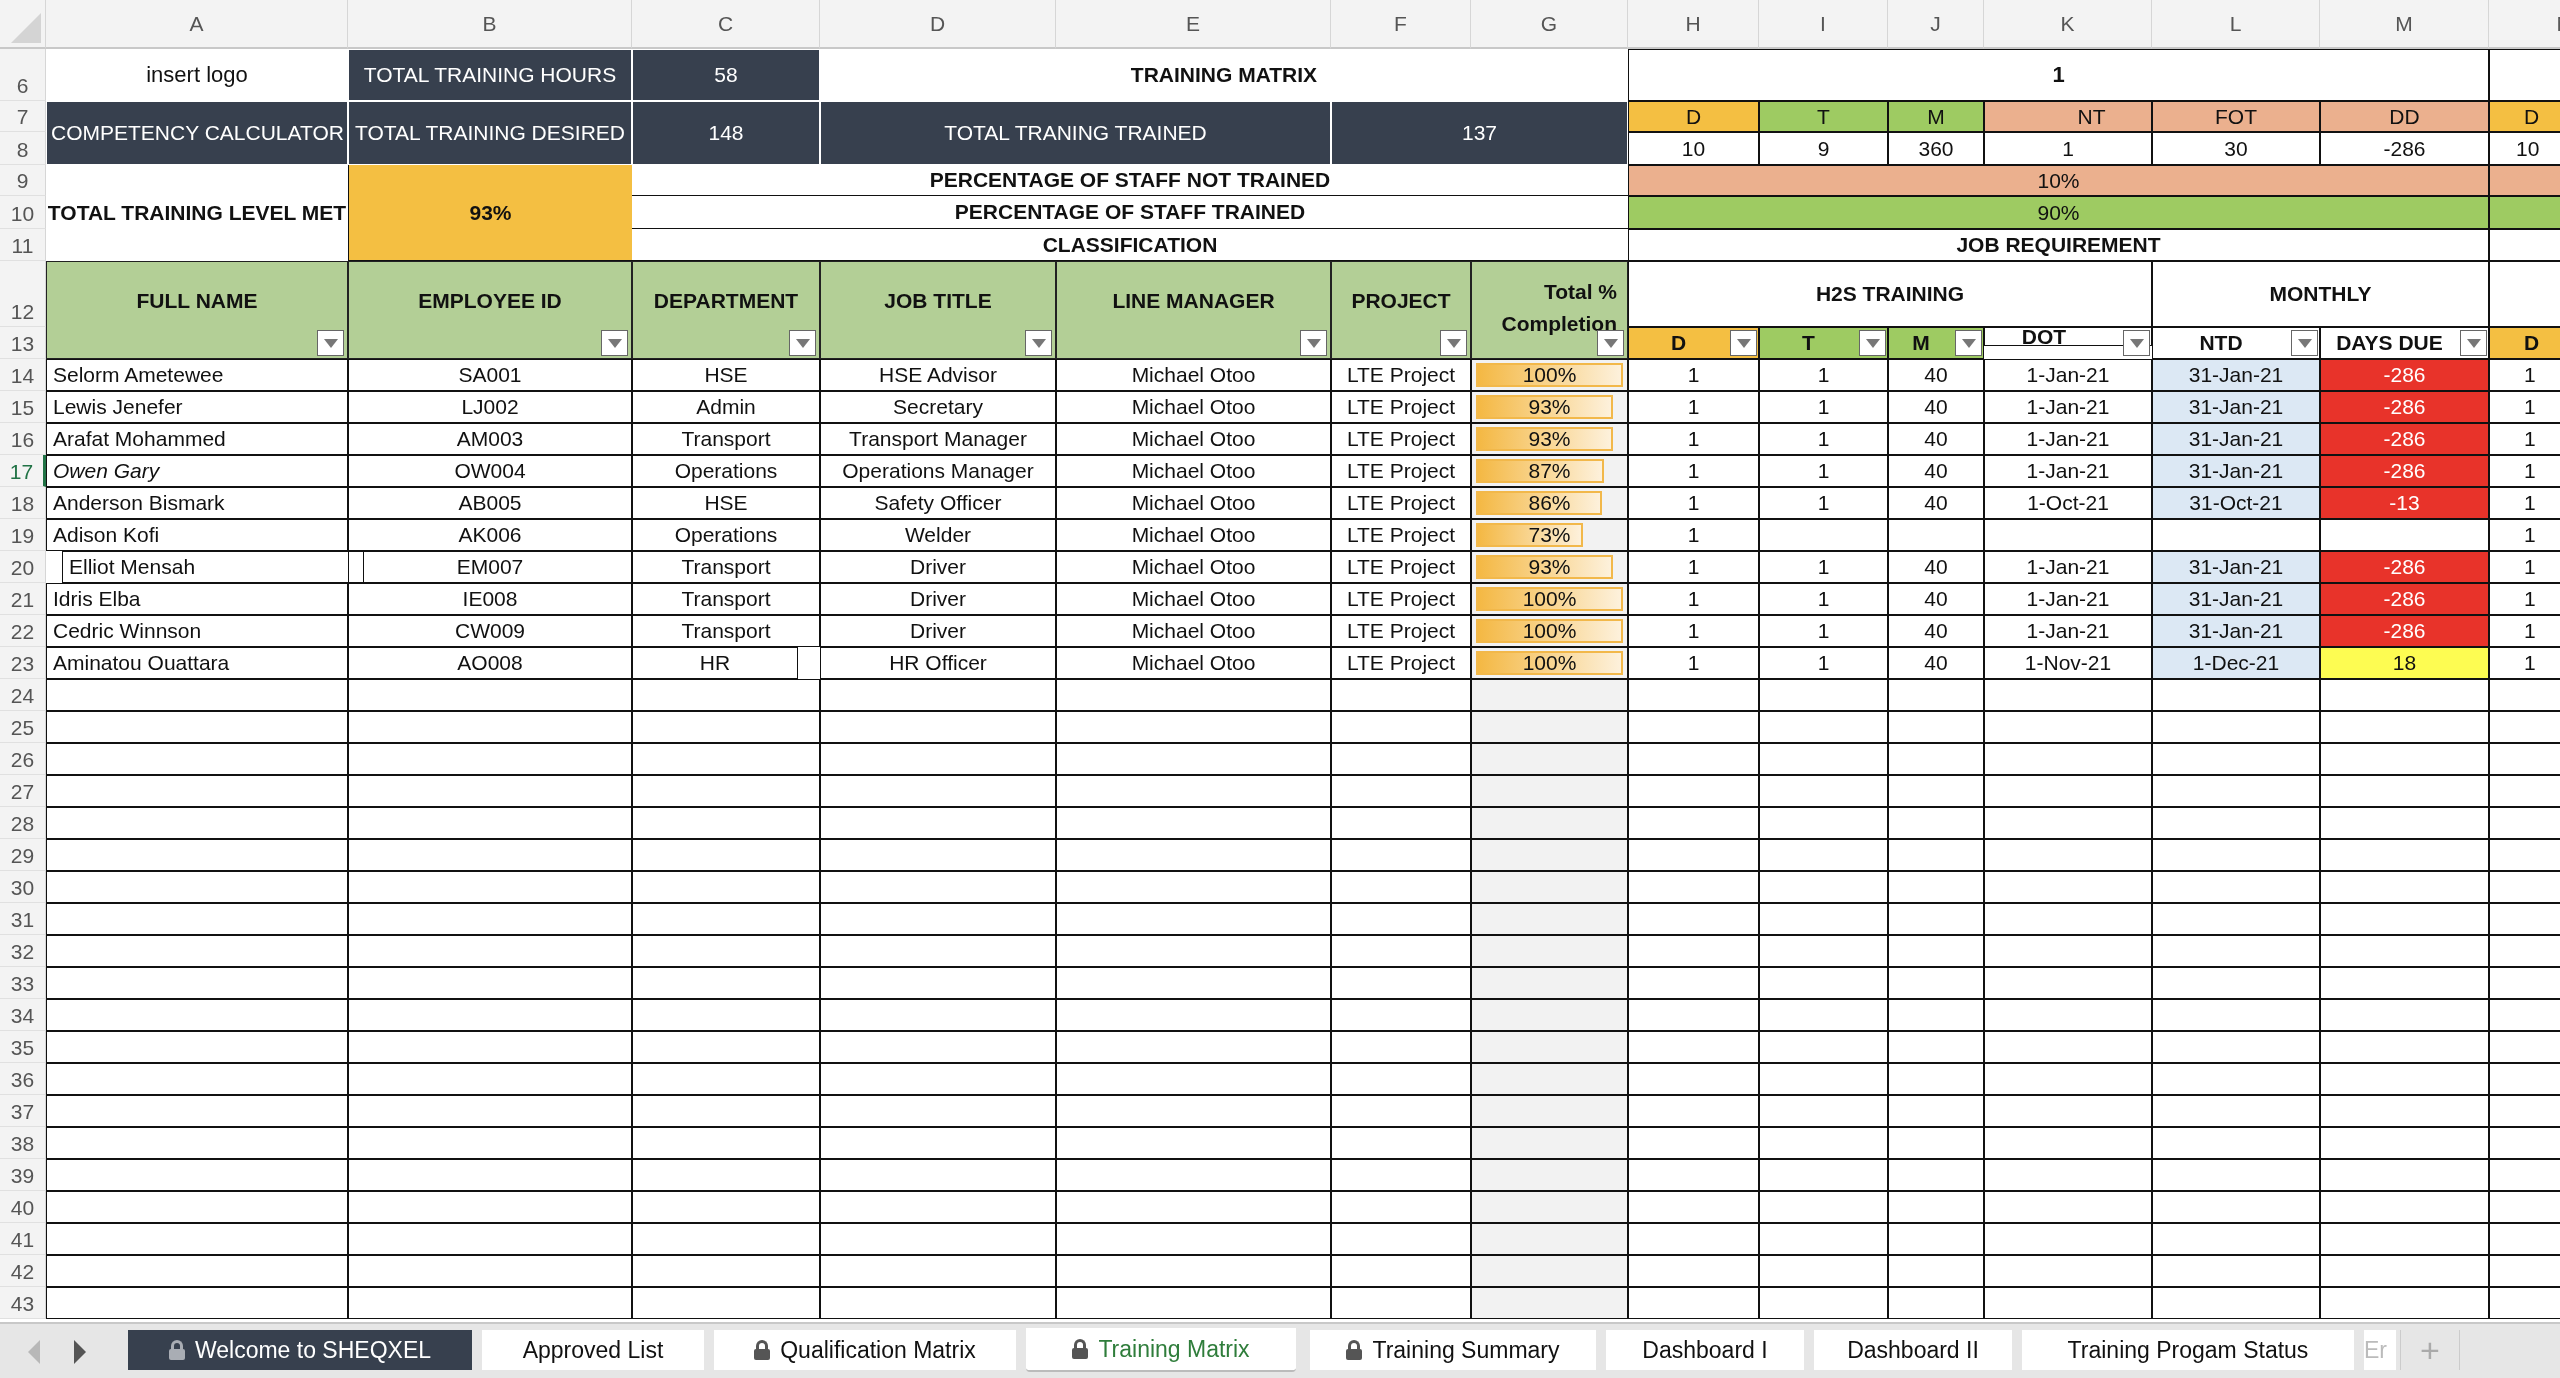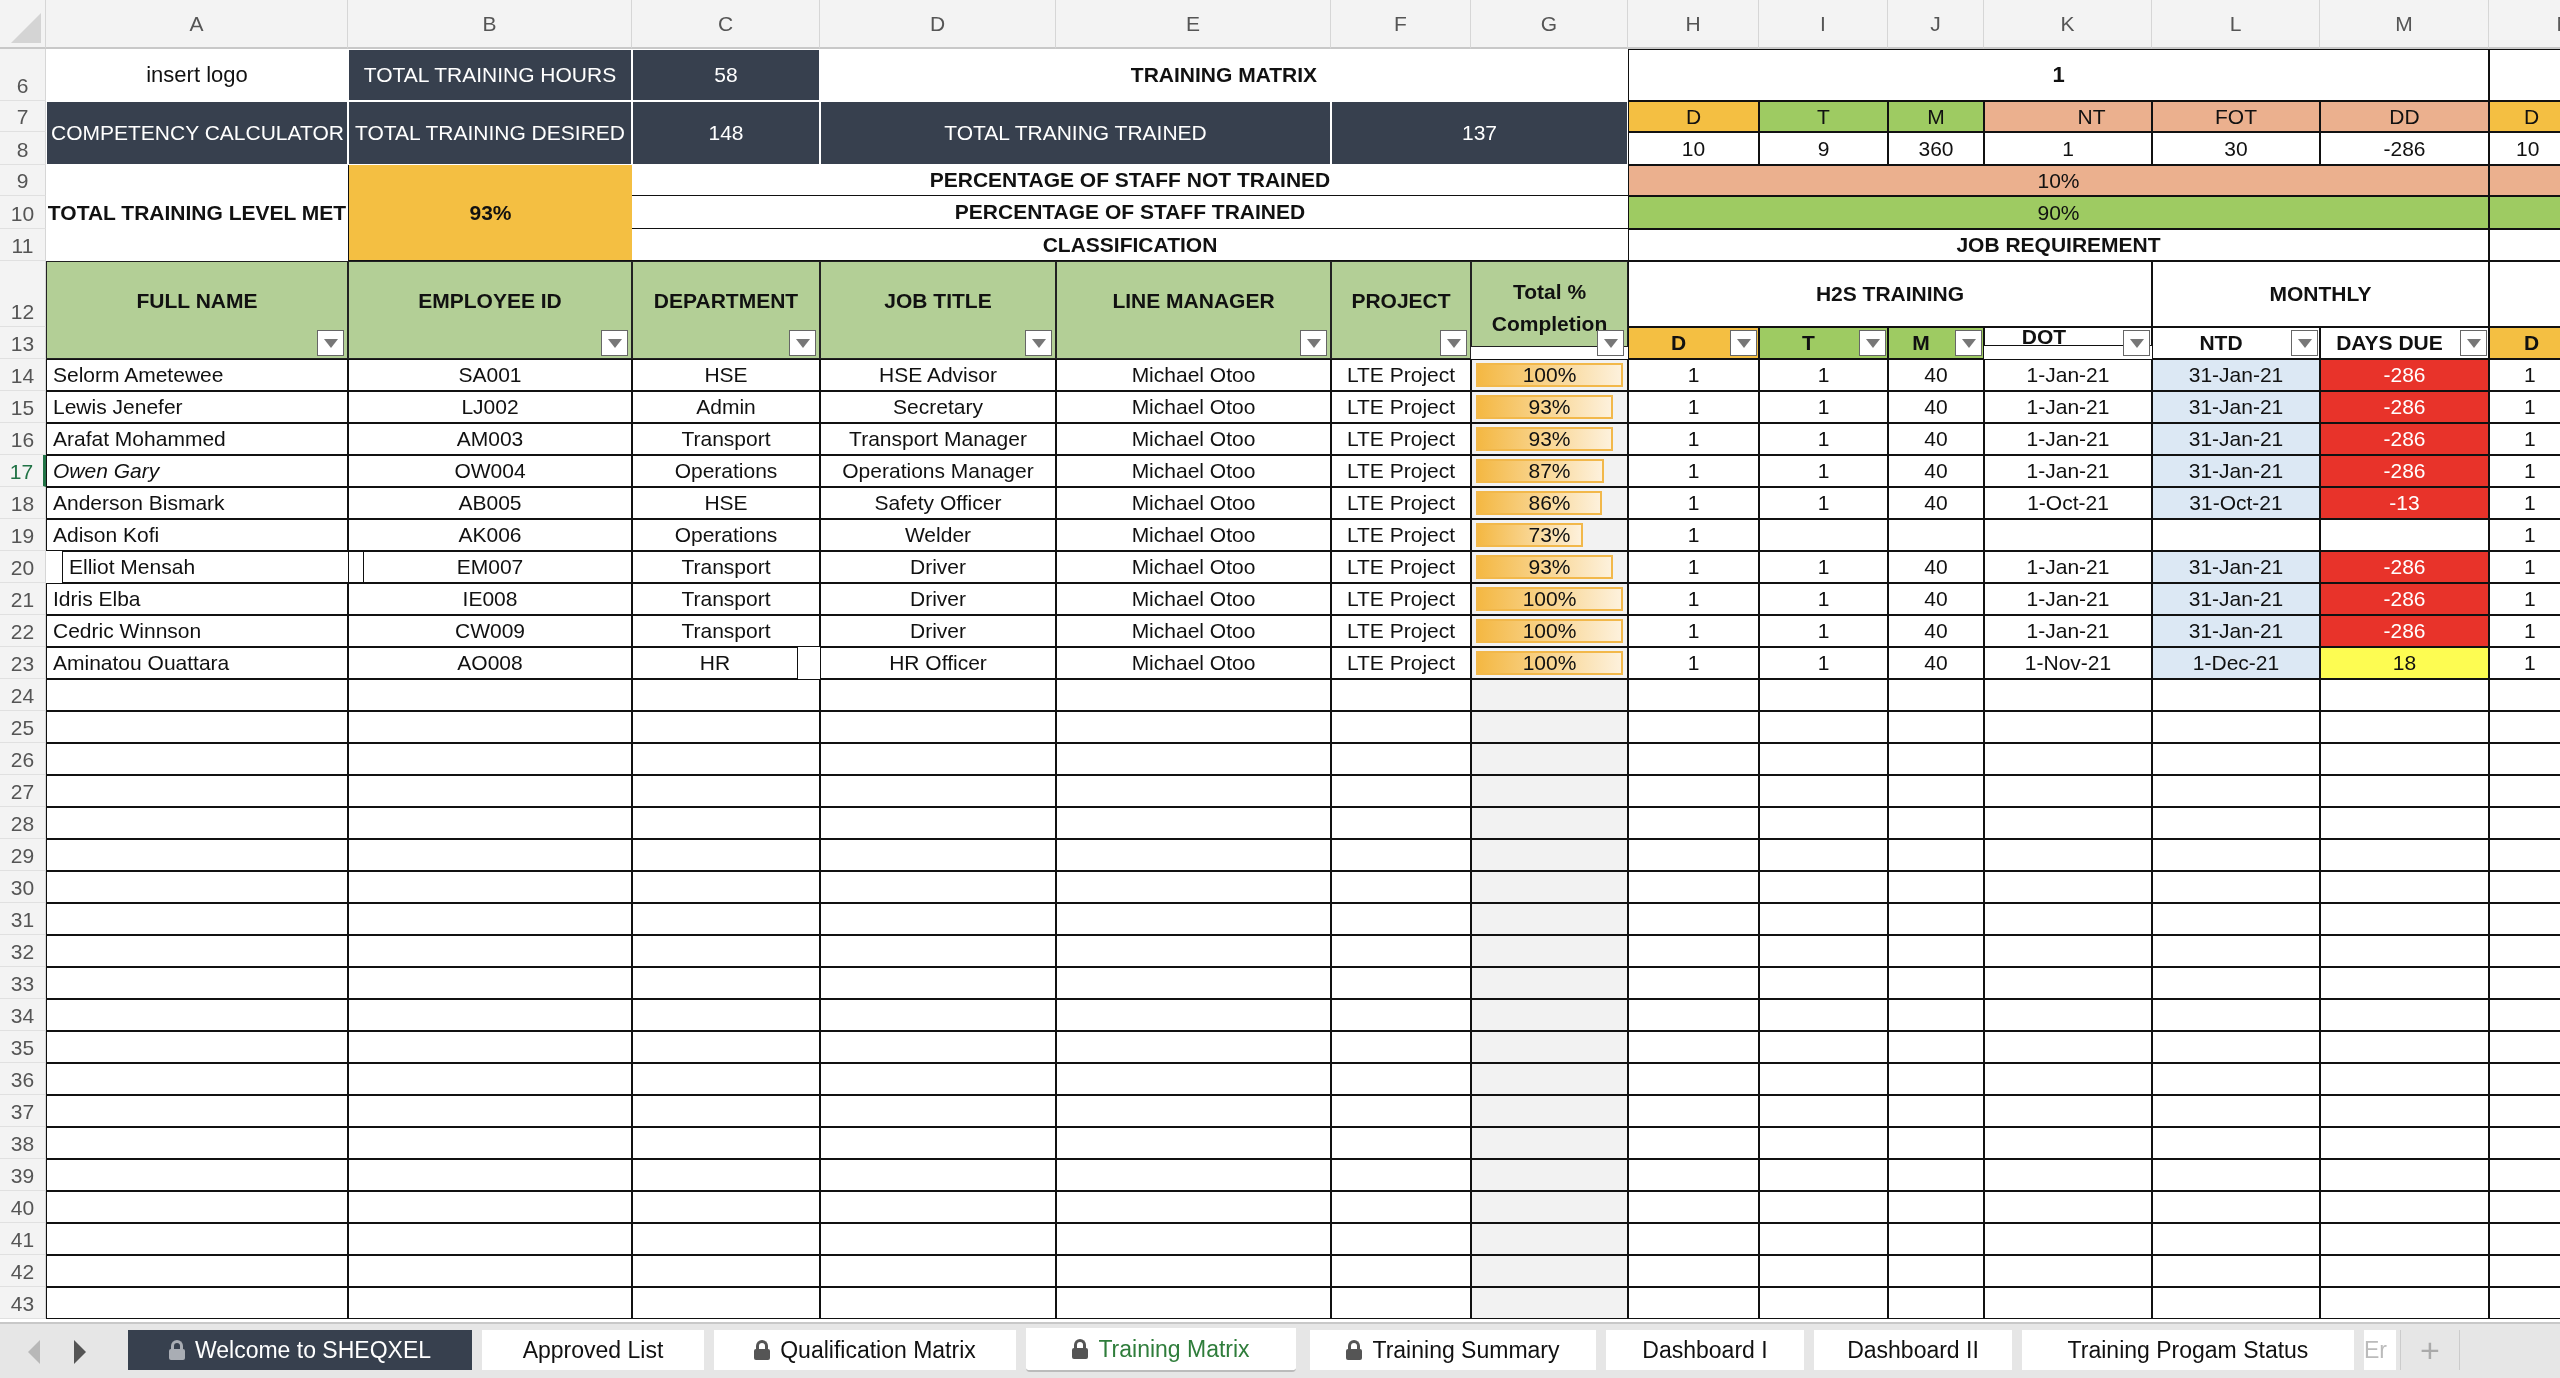--- a/index.html
+++ b/index.html
@@ -150,21 +150,21 @@
     <div class="cell grn-hdr" style="left: 348px; width: 284px; top: 261px; height: 98px;;padding-bottom:18px">EMPLOYEE ID</div>
     <div class="dd" style="left: 601px; top: 330px;"></div>
     <div class="cell grn-hdr" style="left: 632px; width: 188px; top: 261px; height: 98px;;padding-bottom:18px">DEPARTMENT</div>
     <div class="dd" style="left: 789px; top: 330px;"></div>
     <div class="cell grn-hdr" style="left: 820px; width: 236px; top: 261px; height: 98px;;padding-bottom:18px">JOB TITLE</div>
     <div class="dd" style="left: 1025px; top: 330px;"></div>
     <div class="cell grn-hdr" style="left: 1056px; width: 275px; top: 261px; height: 98px;;padding-bottom:18px">LINE MANAGER</div>
     <div class="dd" style="left: 1300px; top: 330px;"></div>
     <div class="cell grn-hdr" style="left: 1331px; width: 140px; top: 261px; height: 98px;;padding-bottom:18px">PROJECT</div>
     <div class="dd" style="left: 1440px; top: 330px;"></div>
-    <div class="cell grn-hdr" style="left: 1471px; width: 157px; top: 261px; height: 86px;;white-space:normal;text-align:center;line-height:32px;padding:0 4px;align-items:flex-start;padding-top:14px">Total % Completion</div>
+    <div class="cell grn-hdr" style="left: 1471px; width: 157px; top: 261px; height: 98px;;white-space:normal;text-align:right;line-height:32px;padding:0 10px;align-items:flex-start;padding-top:14px">Total % Completion</div>
     <div class="dd" style="left: 1597px; top: 330px;"></div>
     <div class="cell b left" style="left: 46px; width: 302px; top: 359px; height: 32px;">Selorm Ametewee</div>
     <div class="cell b" style="left: 348px; width: 284px; top: 359px; height: 32px;">SA001</div>
     <div class="cell b" style="left: 632px; width: 188px; top: 359px; height: 32px;">HSE</div>
     <div class="cell b" style="left: 820px; width: 236px; top: 359px; height: 32px;">HSE Advisor</div>
     <div class="cell b" style="left: 1056px; width: 275px; top: 359px; height: 32px;">Michael Otoo</div>
     <div class="cell b" style="left: 1331px; width: 140px; top: 359px; height: 32px;">LTE Project</div>
     <div class="cell b grey" style="left: 1471px; width: 157px; top: 359px; height: 32px;">
       <div class="bar" style="width: 147px;"></div>
       <span class="barlabel">100%</span>

